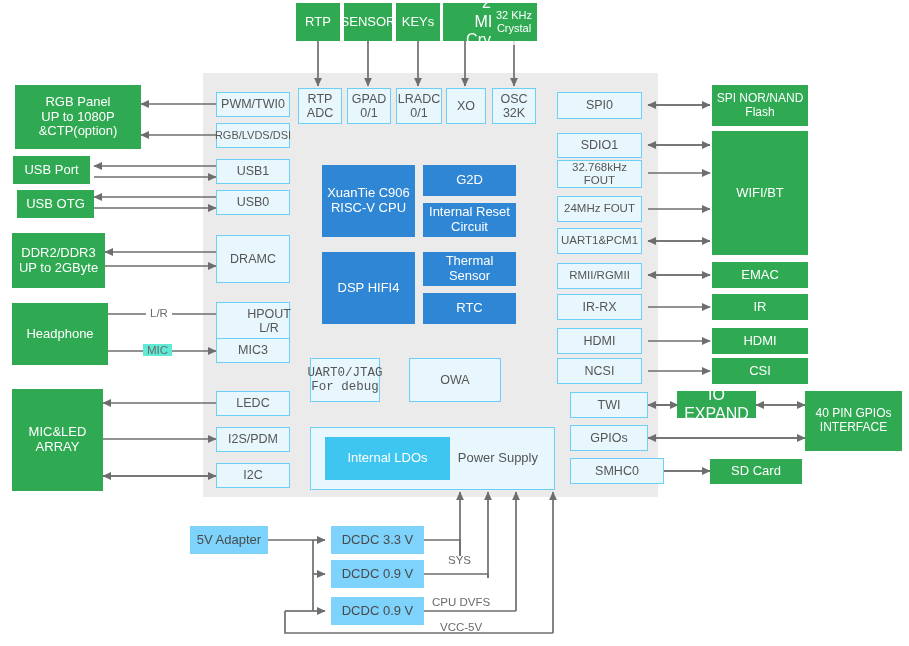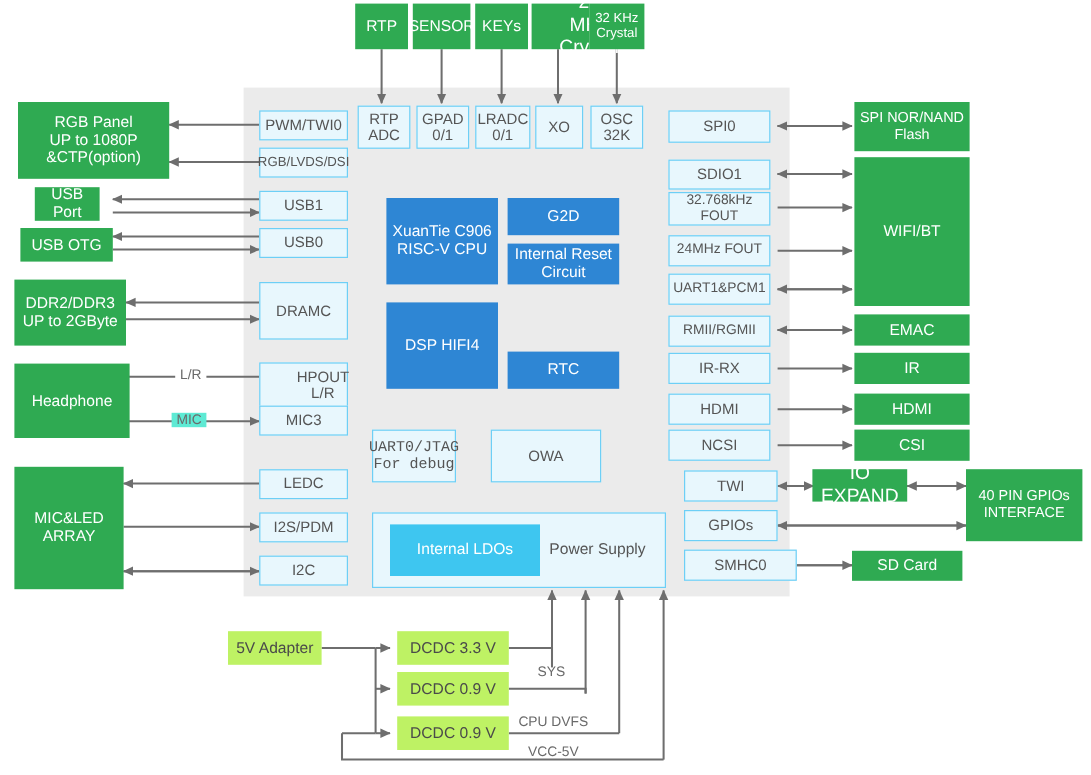--- a/index.html
+++ b/index.html
@@ -5,21 +5,21 @@
 <style>
   html,body{margin:0;padding:0;background:#ffffff;}
   body{font-family:"Liberation Sans","DejaVu Sans",sans-serif;}
   #stage{position:relative;width:909px;height:646px;background:#ffffff;overflow:hidden;}
   .box{position:absolute;box-sizing:border-box;display:flex;align-items:center;justify-content:center;text-align:center;line-height:1.15;}
   .green{background:#2faa52;color:#ffffff;font-size:13px;}
   .blue{background:#2e86d4;color:#ffffff;font-size:13px;}
   .cyan{background:#3ec6f0;color:#ffffff;font-size:13px;}
   .lite{background:#e8f7fd;border:1.4px solid #6dcff6;color:#555555;font-size:12.5px;}
   .lite-plain{background:#e8f7fd;border:1.4px solid #6dcff6;color:#555555;font-size:13px;}
-  .orange{background:#bef264;color:#4a4a4a;font-size:13px;}
+  .orange{background:#7dd3fc;color:#4a4a4a;font-size:13px;}
   .panel{position:absolute;background:#ebebeb;}
   .label{position:absolute;color:#6a6a6a;font-size:11.5px;background:transparent;white-space:nowrap;}
   svg.wires{position:absolute;left:0;top:0;width:909px;height:646px;pointer-events:none;}
   .ln{stroke:#6e6e6e;stroke-width:1.7;fill:none;}
   .multi{display:block;}
 </style>
 </head>
 <body>
 
 <div id="stage">
@@ -144,21 +144,21 @@
   <div class="box lite" style="left:446px;top:88px;width:40px;height:36px;">
       <span class="multi">XO</span>
     </div>
   <div class="box lite" style="left:492px;top:88px;width:44px;height:36px;">
       <span class="multi">OSC<br>32K</span>
     </div>
 
   <div class="box green" style="left:15px;top:85px;width:126px;height:64px;">
       <span class="multi">RGB Panel<br>UP to 1080P<br>&amp;CTP(option)</span>
     </div>
-  <div class="box green" style="left:29px;top:156px;width:54px;height:28px;justify-content:center;">
+  <div class="box green" style="left:13px;top:156px;width:77px;height:28px;justify-content:center;">
       <span class="multi">USB Port</span>
     </div>
   <div class="box green" style="left:17px;top:190px;width:77px;height:28px;">
       <span class="multi">USB OTG</span>
     </div>
   <div class="box green" style="left:12px;top:233px;width:93px;height:55px;">
       <span class="multi">DDR2/DDR3<br>UP to 2GByte</span>
     </div>
   <div class="box green" style="left:12px;top:303px;width:96px;height:62px;">
       <span class="multi">Headphone</span>
@@ -202,20 +202,23 @@
       <span class="multi">XuanTie C906<br>RISC-V CPU</span>
     </div>
   <div class="box blue" style="left:423px;top:165px;width:93px;height:31px;">
       <span>G2D</span>
     </div>
   <div class="box blue" style="left:423px;top:203px;width:93px;height:34px;">
       <span class="multi">Internal Reset<br>Circuit</span>
     </div>
   <div class="box blue" style="left:322px;top:252px;width:93px;height:72px;">
       <span>DSP HIFI4</span>
+    </div>
+  <div class="box blue" style="left:423px;top:252px;width:93px;height:34px;">
+      <span class="multi">Thermal<br>Sensor</span>
     </div>
   <div class="box blue" style="left:423px;top:293px;width:93px;height:31px;">
       <span>RTC</span>
     </div>
 
   <div class="box lite" style="left:310px;top:358px;width:70px;height:44px;font-family:Liberation Mono, monospace;">
       <span class="multi">UART0/JTAG<br>For debug</span>
     </div>
   <div class="box lite" style="left:409px;top:358px;width:92px;height:44px;">
       <span>OWA</span>

